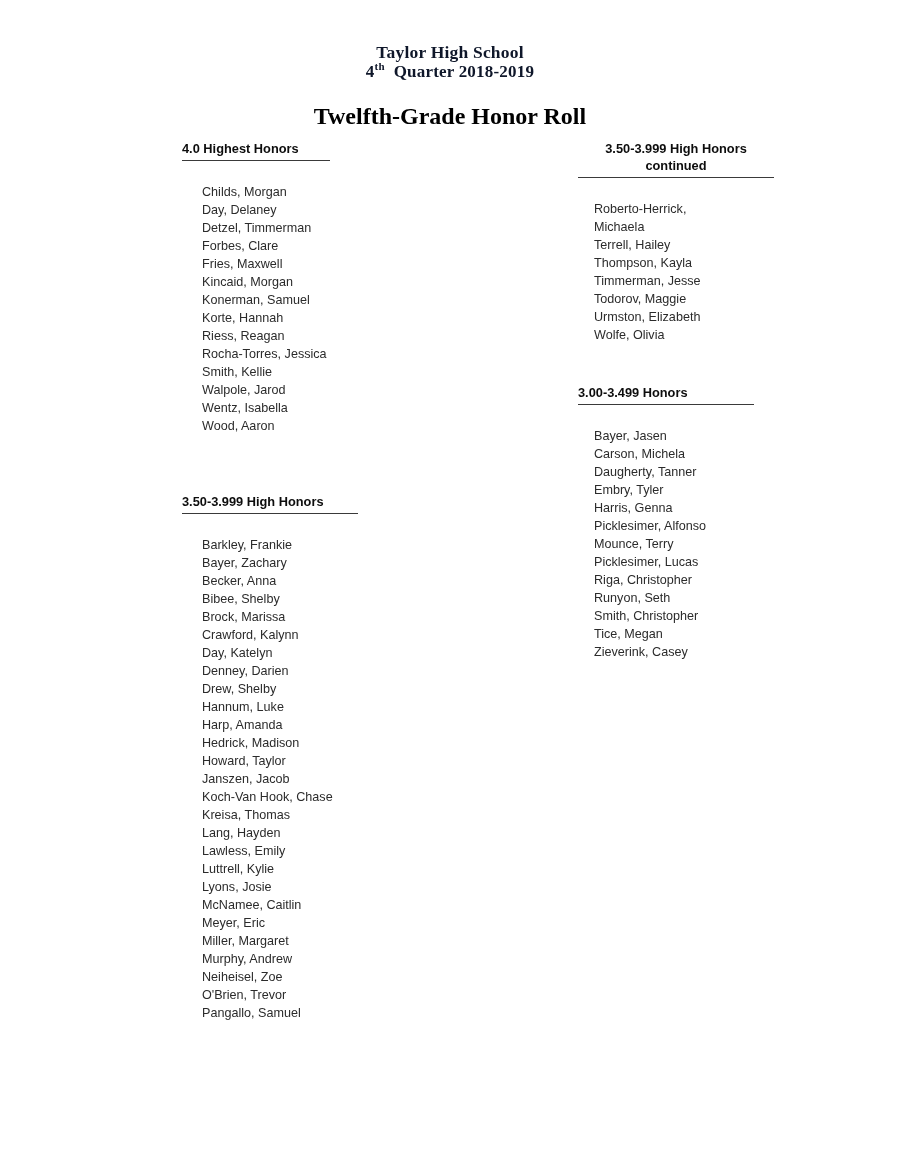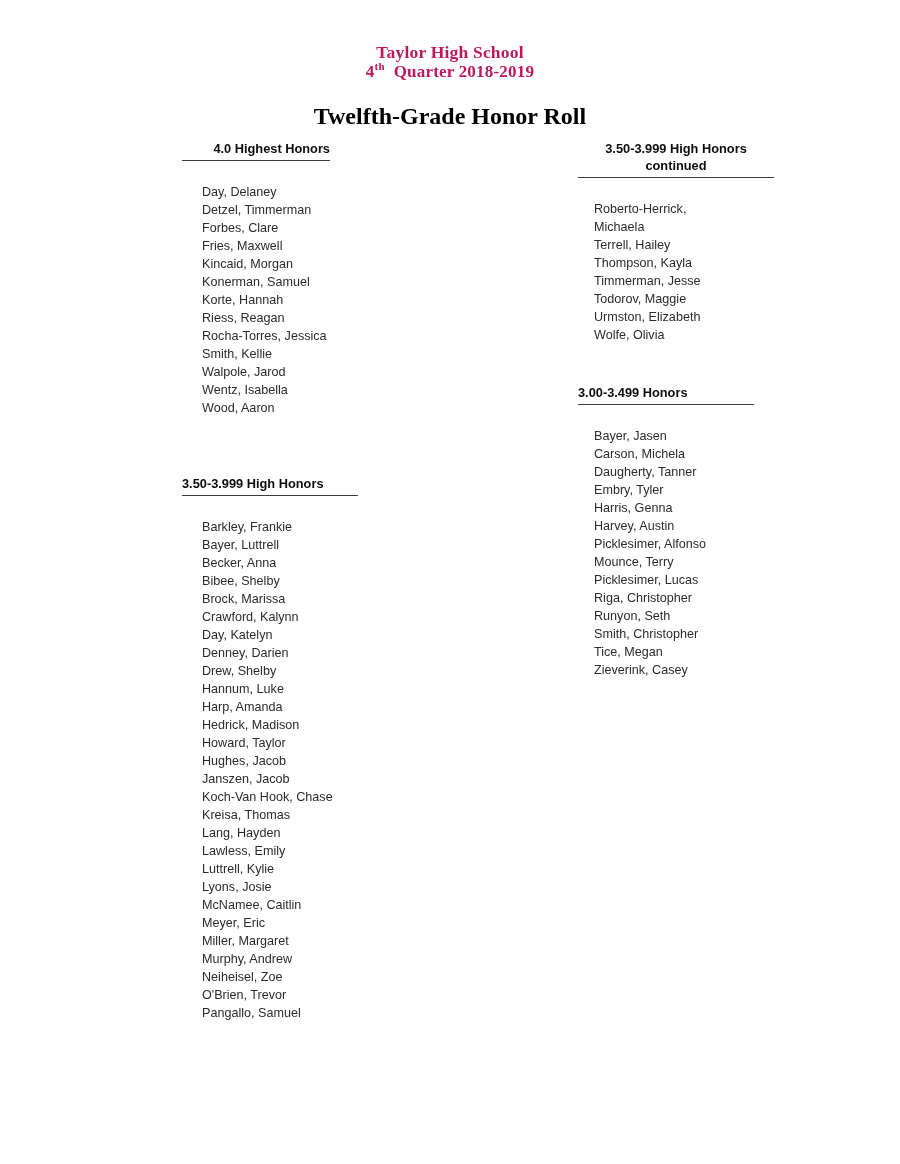--- a/index.html
+++ b/index.html
@@ -25,21 +25,21 @@
 
   
   .doc-header {
     position: absolute;
     left: 0;
     top: 42px;
     width: 900px;
     text-align: center;
     font-family: "Liberation Serif", serif;
     font-weight: bold;
-    color: #be185d;
+    color: #0f172a;
   }
   .school-name {
     font-size: 17.5px;
     line-height: 20px;
     letter-spacing: 0.2px;
   }
   .quarter-line {
     font-size: 17px;
     line-height: 20px;
     letter-spacing: 0.2px;
@@ -80,21 +80,21 @@
     font-size: 12.8px;
     line-height: 17px;
     color: #0d0d0d;
     padding-bottom: 3px;
     border-bottom: 1.6px solid #3a3a3a;
     white-space: pre;
   }
   .section-heading.centered { text-align: center; }
   .section-heading .hline2 { display: block; }
 
-  .heading-w1 { width: 148px; text-align: right; }
+  .heading-w1 { width: 148px; }
   .heading-w2 { width: 176px; }
   .heading-w3 { width: 196px; }
   .heading-w4 { width: 176px; }
 
   .name-list {
     list-style: none;
     margin: 0;
     padding: 0;
   }
   .name-item {
@@ -123,20 +123,21 @@
   </div>
 
   <div class="doc-subtitle">Twelfth-Grade Honor Roll</div>
 
   <div class="col col-left">
 
     <div class="section">
       <div class="section-heading heading-w1">4.0 Highest Honors</div>
       <div class="gap-after-heading"></div>
       <ul class="name-list list-indent">
+        <li class="name-item">Childs, Morgan</li>
         <li class="name-item">Day, Delaney</li>
         <li class="name-item">Detzel, Timmerman</li>
         <li class="name-item">Forbes, Clare</li>
         <li class="name-item">Fries, Maxwell</li>
         <li class="name-item">Kincaid, Morgan</li>
         <li class="name-item">Konerman, Samuel</li>
         <li class="name-item">Korte, Hannah</li>
         <li class="name-item">Riess, Reagan</li>
         <li class="name-item">Rocha-Torres, Jessica</li>
         <li class="name-item">Smith, Kellie</li>
@@ -146,33 +147,32 @@
       </ul>
     </div>
 
     <div class="gap-section-lg"></div>
 
     <div class="section">
       <div class="section-heading heading-w2">3.50-3.999 High Honors</div>
       <div class="gap-after-heading"></div>
       <ul class="name-list list-indent">
         <li class="name-item">Barkley, Frankie</li>
-        <li class="name-item">Bayer, Luttrell</li>
+        <li class="name-item">Bayer, Zachary</li>
         <li class="name-item">Becker, Anna</li>
         <li class="name-item">Bibee, Shelby</li>
         <li class="name-item">Brock, Marissa</li>
         <li class="name-item">Crawford, Kalynn</li>
         <li class="name-item">Day, Katelyn</li>
         <li class="name-item">Denney, Darien</li>
         <li class="name-item">Drew, Shelby</li>
         <li class="name-item">Hannum, Luke</li>
         <li class="name-item">Harp, Amanda</li>
         <li class="name-item">Hedrick, Madison</li>
         <li class="name-item">Howard, Taylor</li>
-        <li class="name-item">Hughes, Jacob</li>
         <li class="name-item">Janszen, Jacob</li>
         <li class="name-item">Koch-Van Hook, Chase</li>
         <li class="name-item">Kreisa, Thomas</li>
         <li class="name-item">Lang, Hayden</li>
         <li class="name-item">Lawless, Emily</li>
         <li class="name-item">Luttrell, Kylie</li>
         <li class="name-item">Lyons, Josie</li>
         <li class="name-item">McNamee, Caitlin</li>
         <li class="name-item">Meyer, Eric</li>
         <li class="name-item">Miller, Margaret</li>
@@ -206,21 +206,20 @@
 
     <div class="section">
       <div class="section-heading heading-w4">3.00-3.499 Honors</div>
       <div class="gap-after-heading"></div>
       <ul class="name-list list-indent-r">
         <li class="name-item">Bayer, Jasen</li>
         <li class="name-item">Carson, Michela</li>
         <li class="name-item">Daugherty, Tanner</li>
         <li class="name-item">Embry, Tyler</li>
         <li class="name-item">Harris, Genna</li>
-        <li class="name-item">Harvey, Austin</li>
         <li class="name-item">Picklesimer, Alfonso</li>
         <li class="name-item">Mounce, Terry</li>
         <li class="name-item">Picklesimer, Lucas</li>
         <li class="name-item">Riga, Christopher</li>
         <li class="name-item">Runyon, Seth</li>
         <li class="name-item">Smith, Christopher</li>
         <li class="name-item">Tice, Megan</li>
         <li class="name-item">Zieverink, Casey</li>
       </ul>
     </div>

